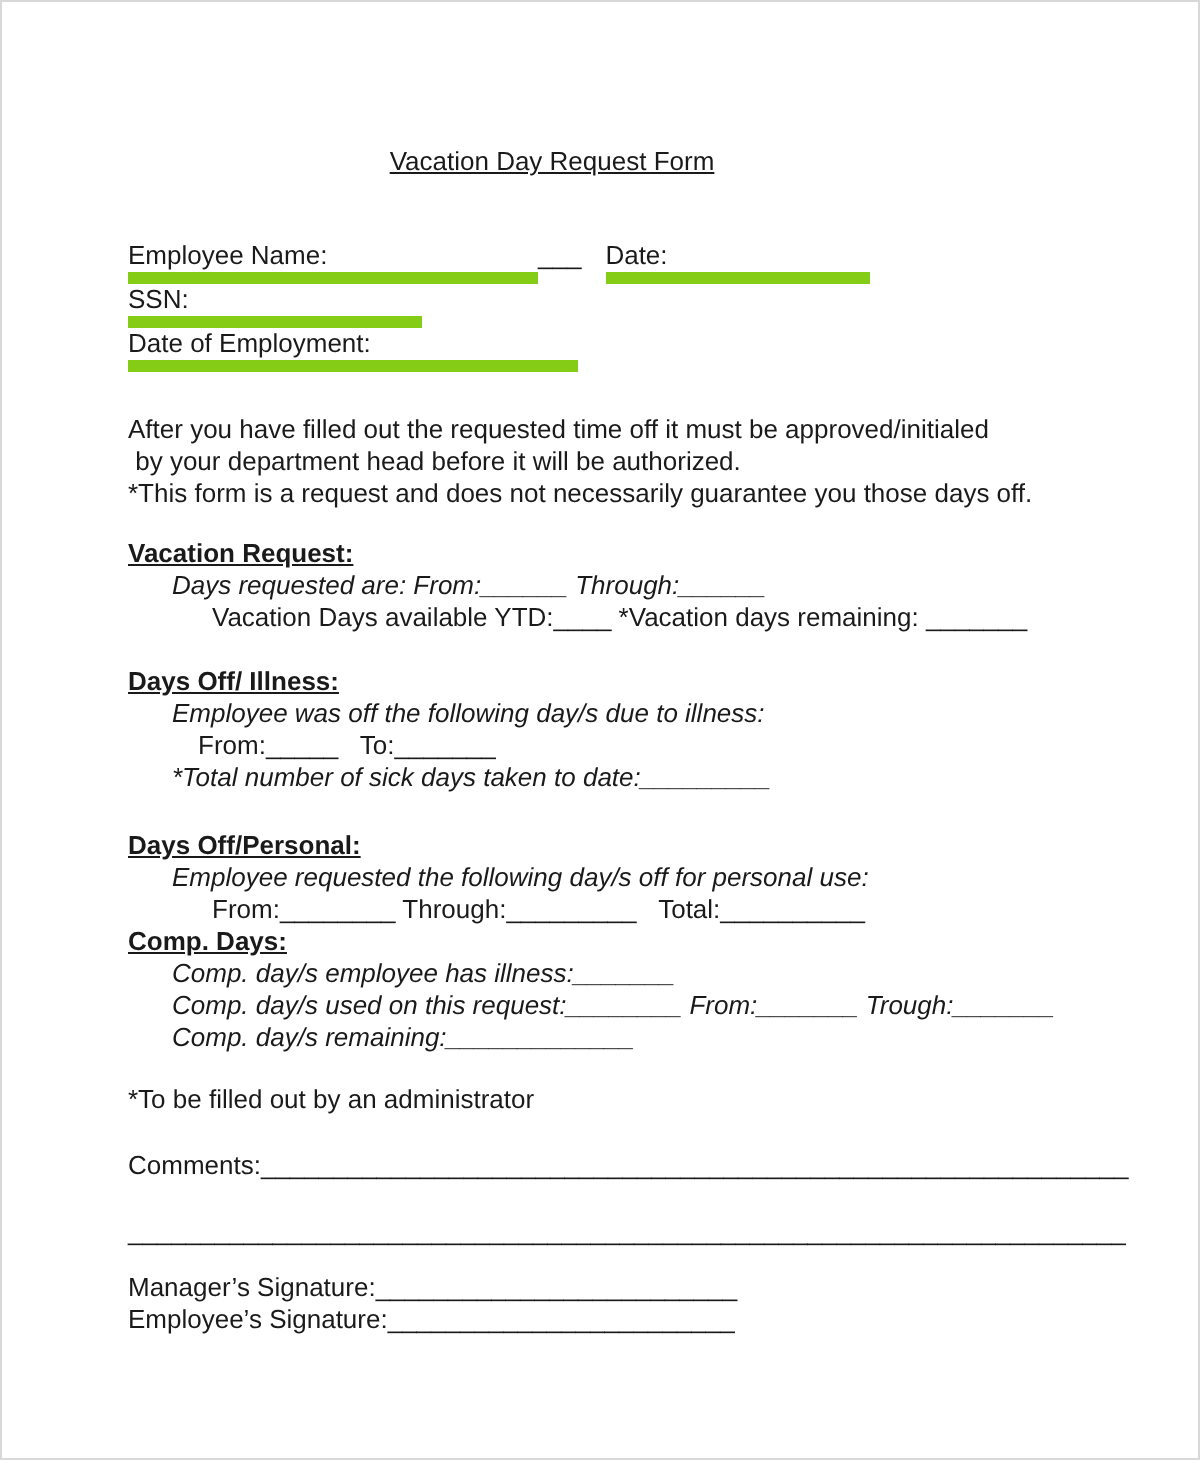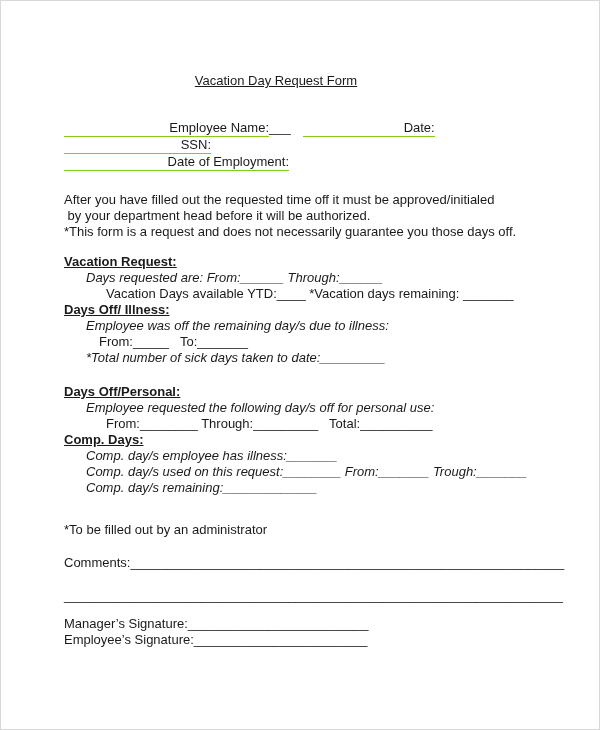--- a/index.html
+++ b/index.html
@@ -15,36 +15,35 @@
     font-size: 13px;
     line-height: 16px;
     color: #1a1a1a;
     overflow: hidden;
   }
   .u { text-decoration: underline; }
   .title-wrap { width: 424px; text-align: center; margin-bottom: 31px; }
   .ln { white-space: nowrap; }
   .fld {
     display: inline-block;
-    border-bottom: 1px solid #84cc16;
+    border-bottom: 6px solid #84cc16;
     white-space: nowrap;
     box-sizing: border-box;
-    text-align: right;
   }
   .fld-emp  { width: 205px; }
   .fld-date { width: 132px; margin-left: 12px; }
   .fld-ssn  { width: 147px; }
   .fld-doe  { width: 225px; }
   .hdr   { margin-bottom: 21px; }
   .intro { margin-bottom: 14px; }
   .sec-heading { font-weight: bold; text-decoration: underline; }
-  .sec-vacation  { margin-bottom: 0; }
+  .sec-vacation  { margin-bottom: 16px; }
   .sec-illness   { margin-bottom: 18px; }
   .sec-personal  { margin-bottom: 0; }
-  .sec-comp      { margin-bottom: 26px; }
+  .sec-comp      { margin-bottom: 15px; }
   .admin-note    { margin-bottom: 17px; }
   .comments      { margin-bottom: 12px; }
   .comments-line2 { margin-top: 17px; }
   .ind1 { margin-left: 22px; font-style: italic; }
   .ind2 { margin-left: 35px; }
   .ind3 { margin-left: 42px; }
 </style>
 </head>
 <body>
 
@@ -73,21 +72,21 @@
   </div>
 
   <div class="sec-vacation">
     <div class="ln sec-heading">Vacation Request:</div>
     <div class="ln ind1">Days requested are: From:______ Through:______</div>
     <div class="ln ind3">Vacation Days available YTD:____ *Vacation days remaining: _______</div>
   </div>
 
   <div class="sec-illness">
     <div class="ln sec-heading">Days Off/ Illness:</div>
-    <div class="ln ind1">Employee was off the remaining day/s due to illness:</div>
+    <div class="ln ind1">Employee was off the following day/s due to illness:</div>
     <div class="ln ind2">From:_____&nbsp;&nbsp;&nbsp;To:_______</div>
     <div class="ln ind1">*Total number of sick days taken to date:_________</div>
   </div>
 
   <div class="sec-personal">
     <div class="ln sec-heading">Days Off/Personal:</div>
     <div class="ln ind1">Employee requested the following day/s off for personal use:</div>
     <div class="ln ind3">From:________ Through:_________&nbsp;&nbsp;&nbsp;Total:__________</div>
   </div>
 

